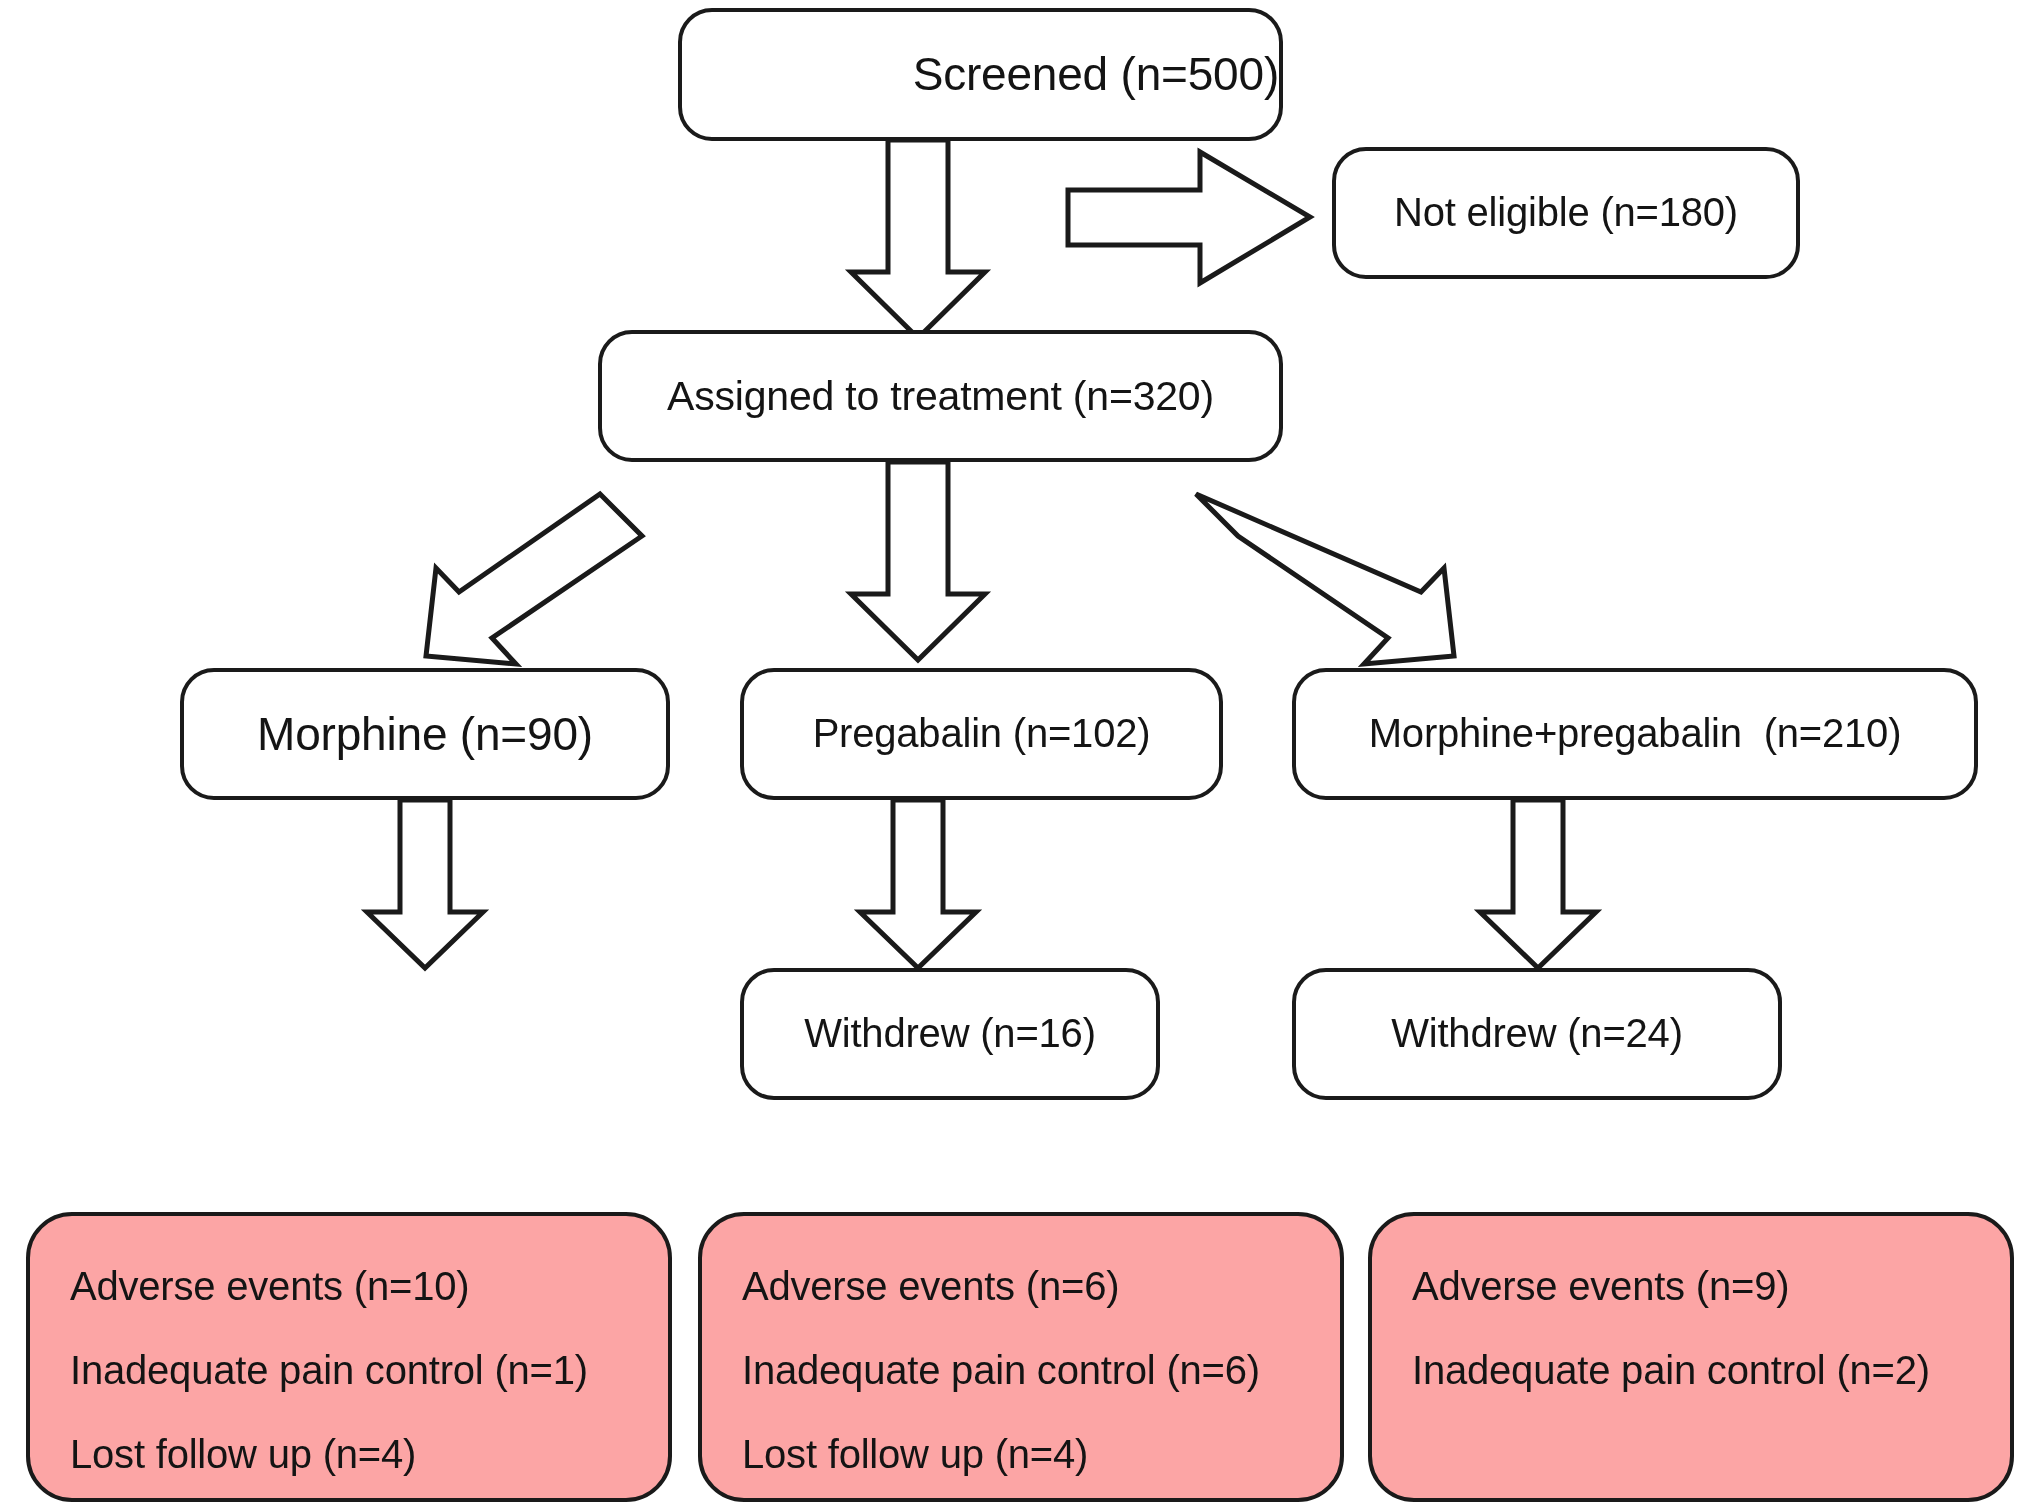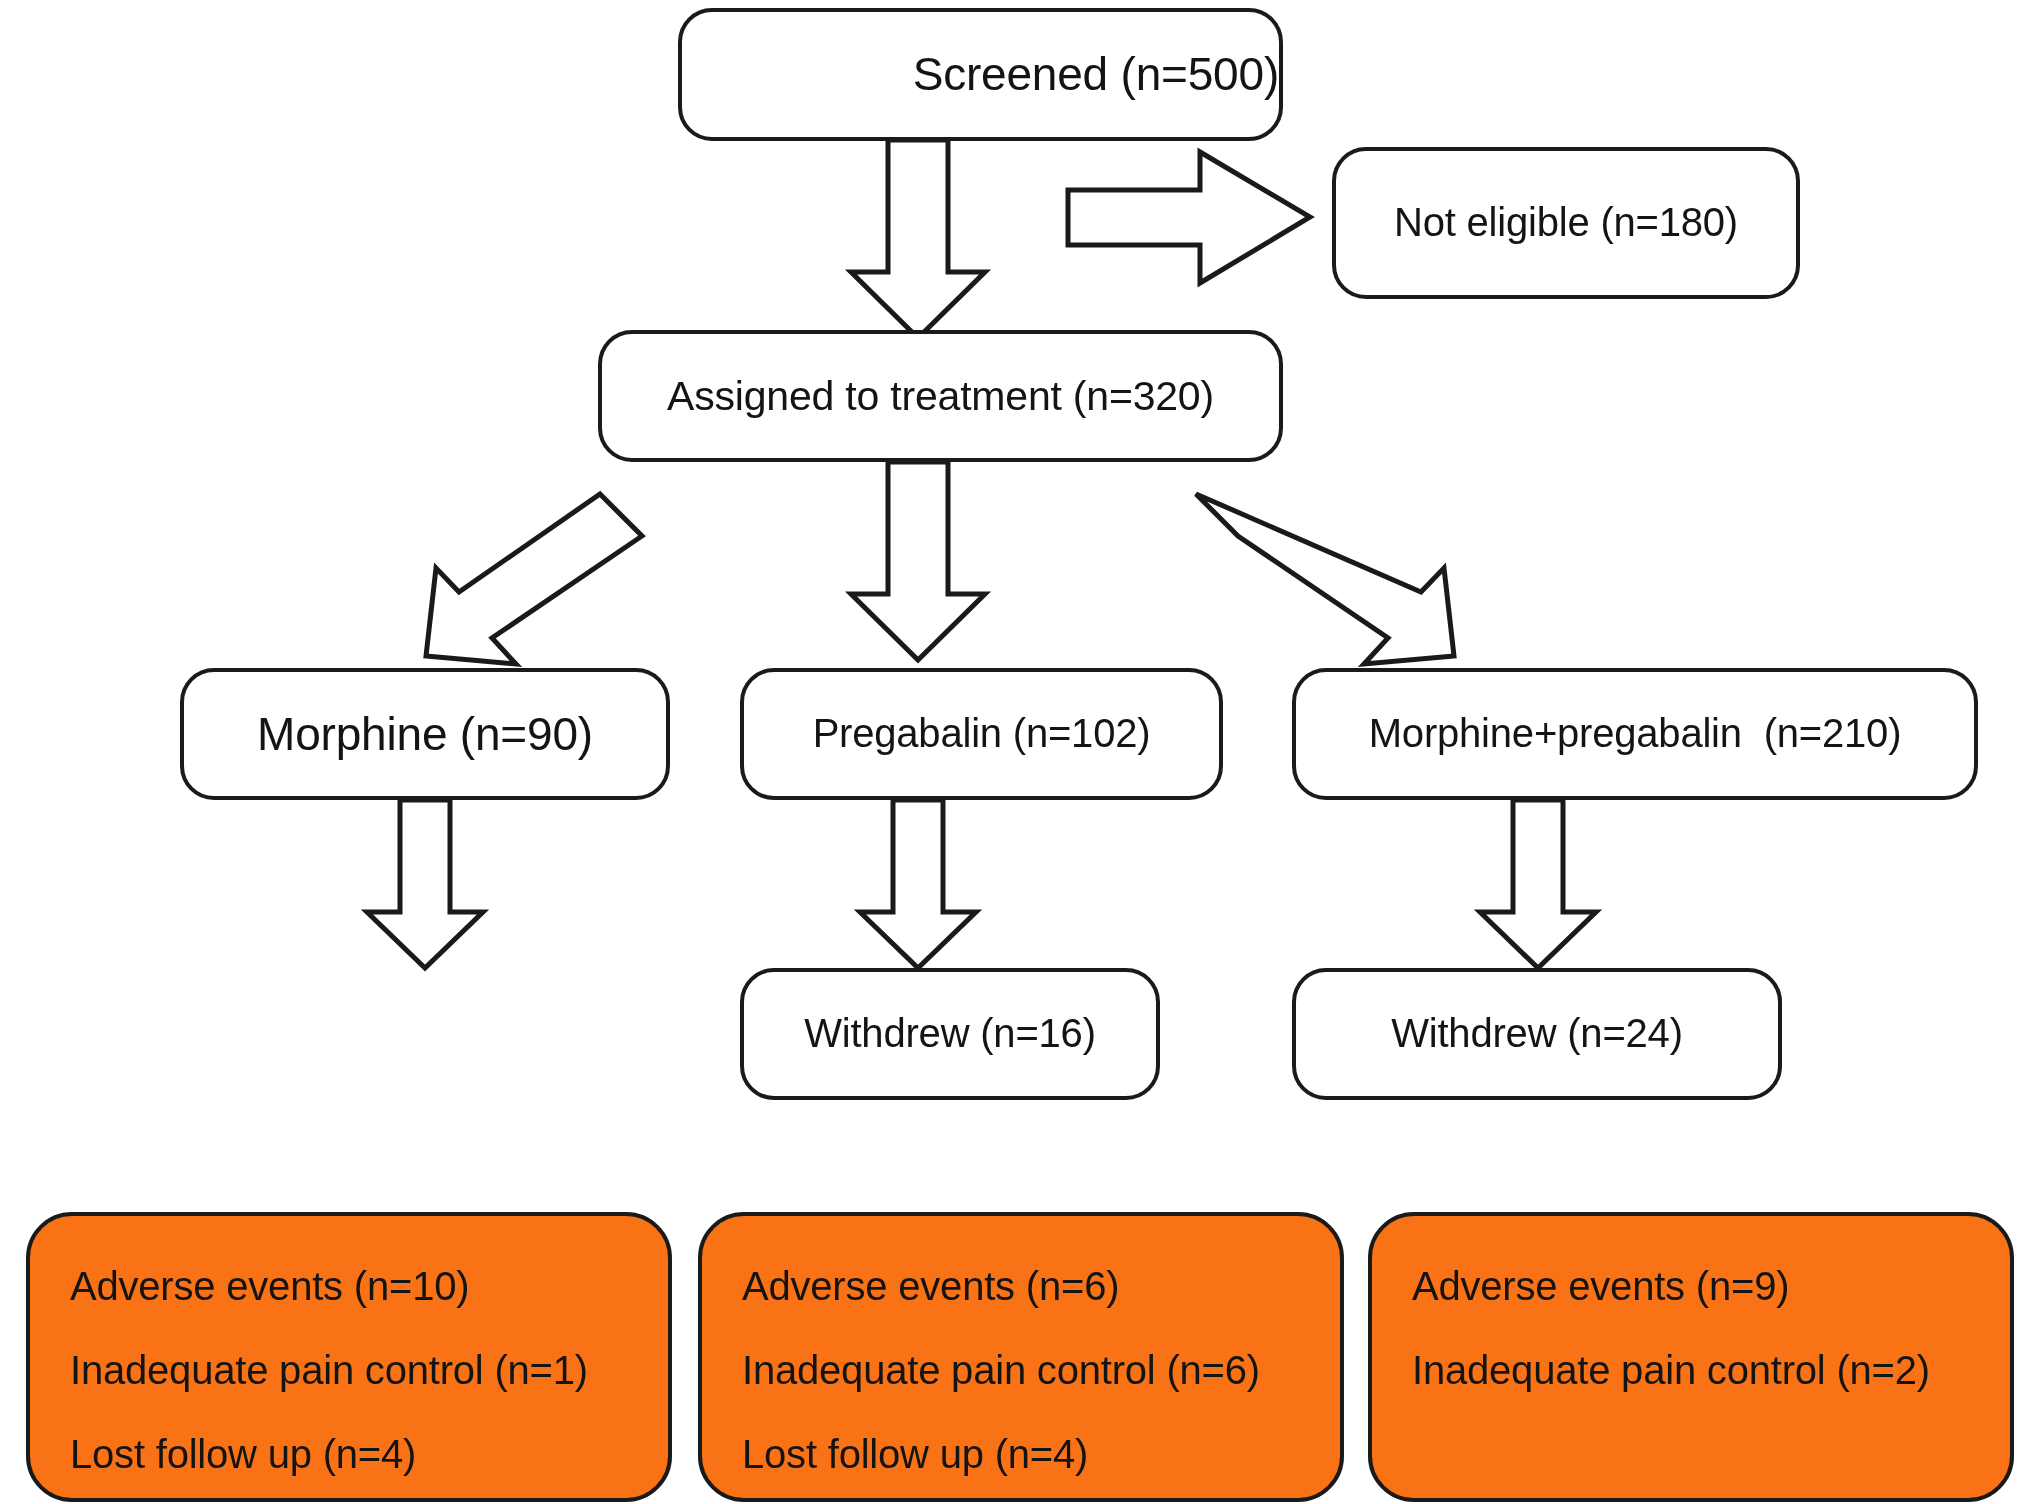--- a/index.html
+++ b/index.html
@@ -42,21 +42,21 @@
   #node-assigned       { font-size: 41px; }
   #node-arm-0          { font-size: 46px; }
   #node-arm-1          { font-size: 40px; }
   #node-arm-2          { font-size: 40px; }
   #node-wd-0, #node-wd-1, #node-wd-2 { font-size: 40px; }
 
   
   .panel {
     position: absolute;
     box-sizing: border-box;
-    background: #f97316;
+    background: #fca5a5;
     border: 4px solid #1a1a1a;
     border-radius: 46px;
     padding: 48px 0 0 40px;
     color: #141414;
     font-size: 40px;
     letter-spacing: -0.2px;
   }
   .panel .reason {
     display: block;
     white-space: pre;
@@ -97,21 +97,21 @@
       <polygon points="893,800 943,800 943,912 976,912 918,968 860,912 893,912"></polygon>
 
       <polygon points="1513,800 1563,800 1563,912 1596,912 1538,968 1480,912 1513,912"></polygon>
     </g>
   </svg>
 
   <div class="box" id="node-screened" style="left:678px; top:8px; width:605px; height:133px;">
     <span class="label">Screened (n=500)</span>
   </div>
 
-  <div class="box" id="node-not-eligible" style="left:1332px; top:147px; width:468px; height:152px;">
+  <div class="box" id="node-not-eligible" style="left:1332px; top:147px; width:468px; height:132px;">
     <span class="label">Not eligible (n=180)</span>
   </div>
 
   <div class="box" id="node-assigned" style="left:598px; top:330px; width:685px; height:132px;">
     <span class="label">Assigned to treatment (n=320)</span>
   </div>
 
   <div class="box" id="node-arm-0" style="left:180px; top:668px; width:490px; height:132px;">
     <span class="label">Morphine (n=90)</span>
   </div>

